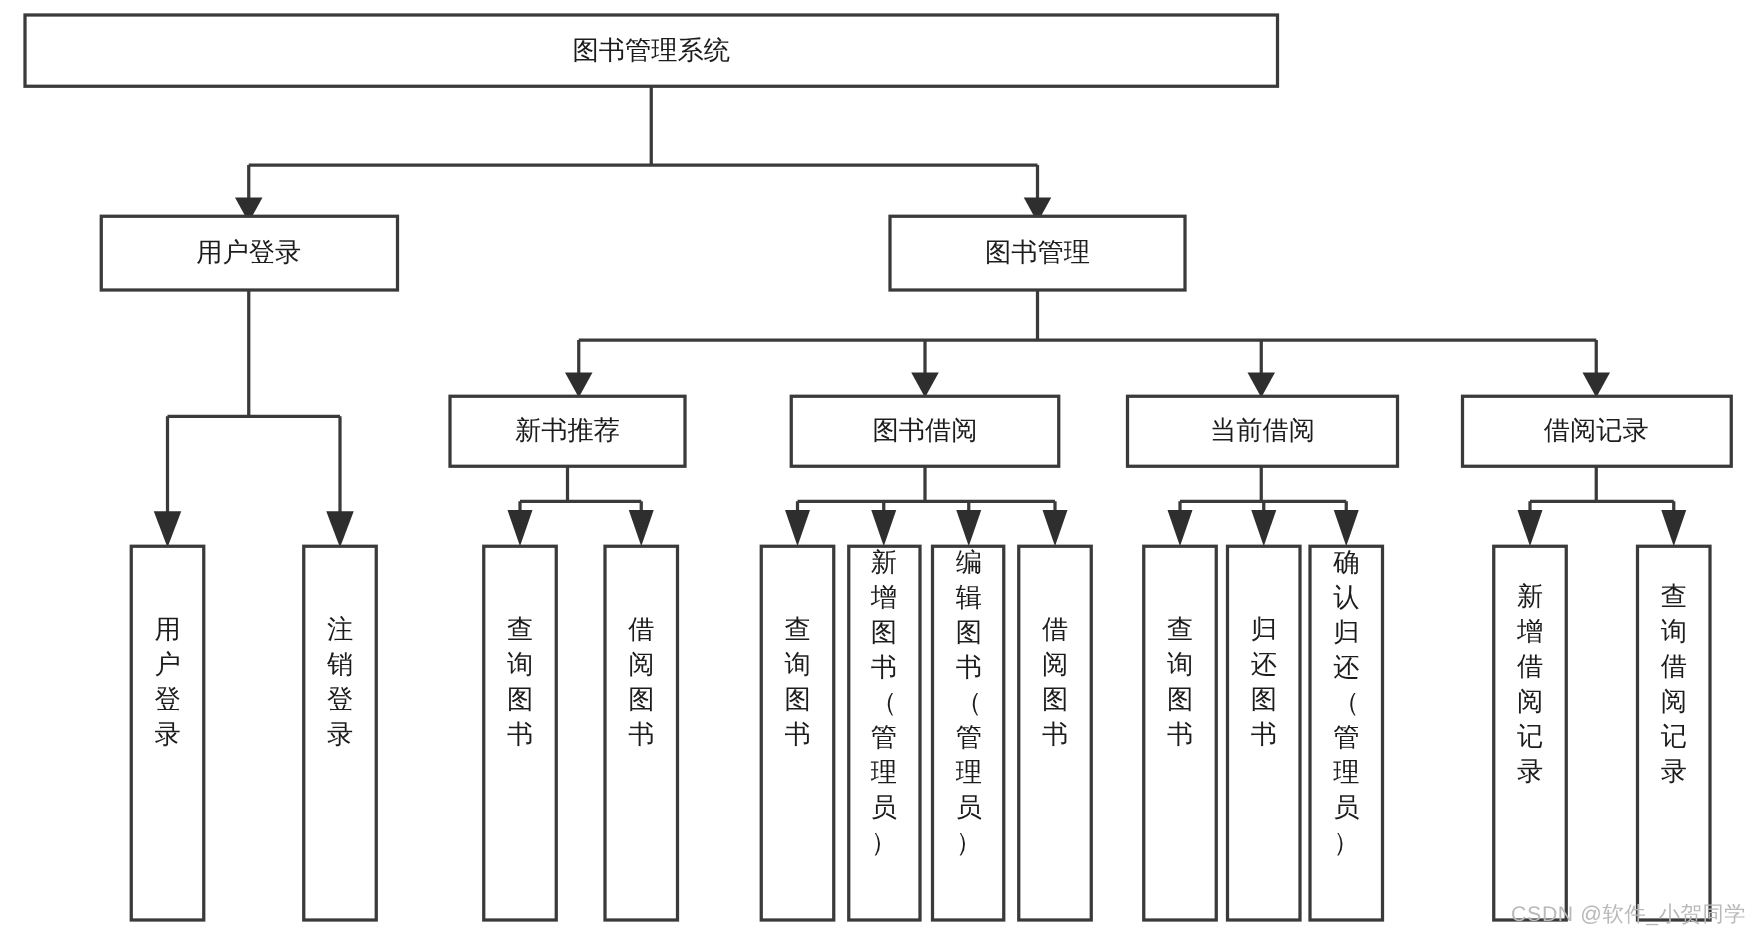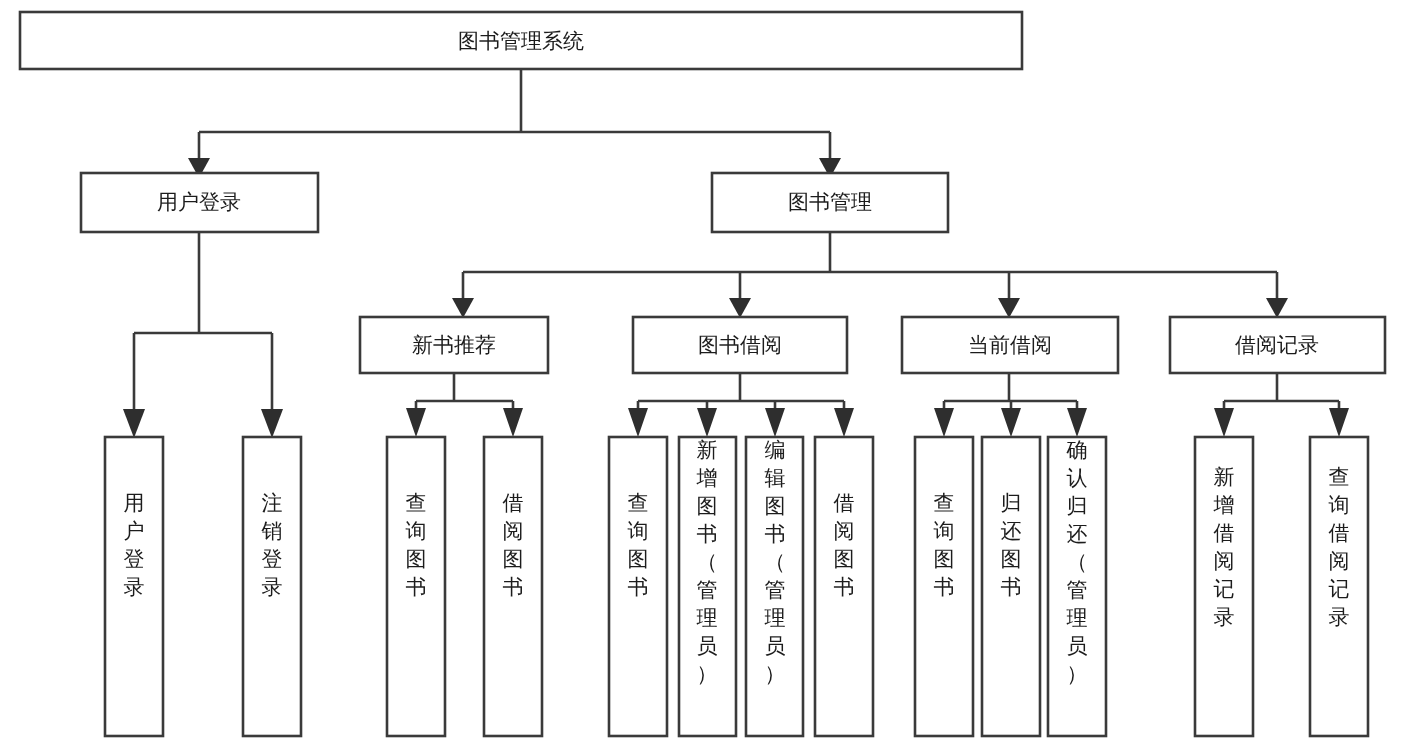--- a/index.html
+++ b/index.html
@@ -241,13 +241,14 @@
       <text class="node-label-v vtext" x="1224" y="484"><tspan x="1224" y="484">新</tspan><tspan x="1224" y="512">增</tspan><tspan x="1224" y="540">借</tspan><tspan x="1224" y="568">阅</tspan><tspan x="1224" y="596">记</tspan><tspan x="1224" y="624">录</tspan></text>
     </g>
 
     <g>
       <rect class="node-rect" x="1310" y="437" width="58" height="299"></rect>
       <text class="node-label-v vtext" x="1339" y="484"><tspan x="1339" y="484">查</tspan><tspan x="1339" y="512">询</tspan><tspan x="1339" y="540">借</tspan><tspan x="1339" y="568">阅</tspan><tspan x="1339" y="596">记</tspan><tspan x="1339" y="624">录</tspan></text>
     </g>
 
   </svg>
 
+  <div class="watermark">CSDN @软件_小贺同学</div>
 </div>
 
 </body></html>

